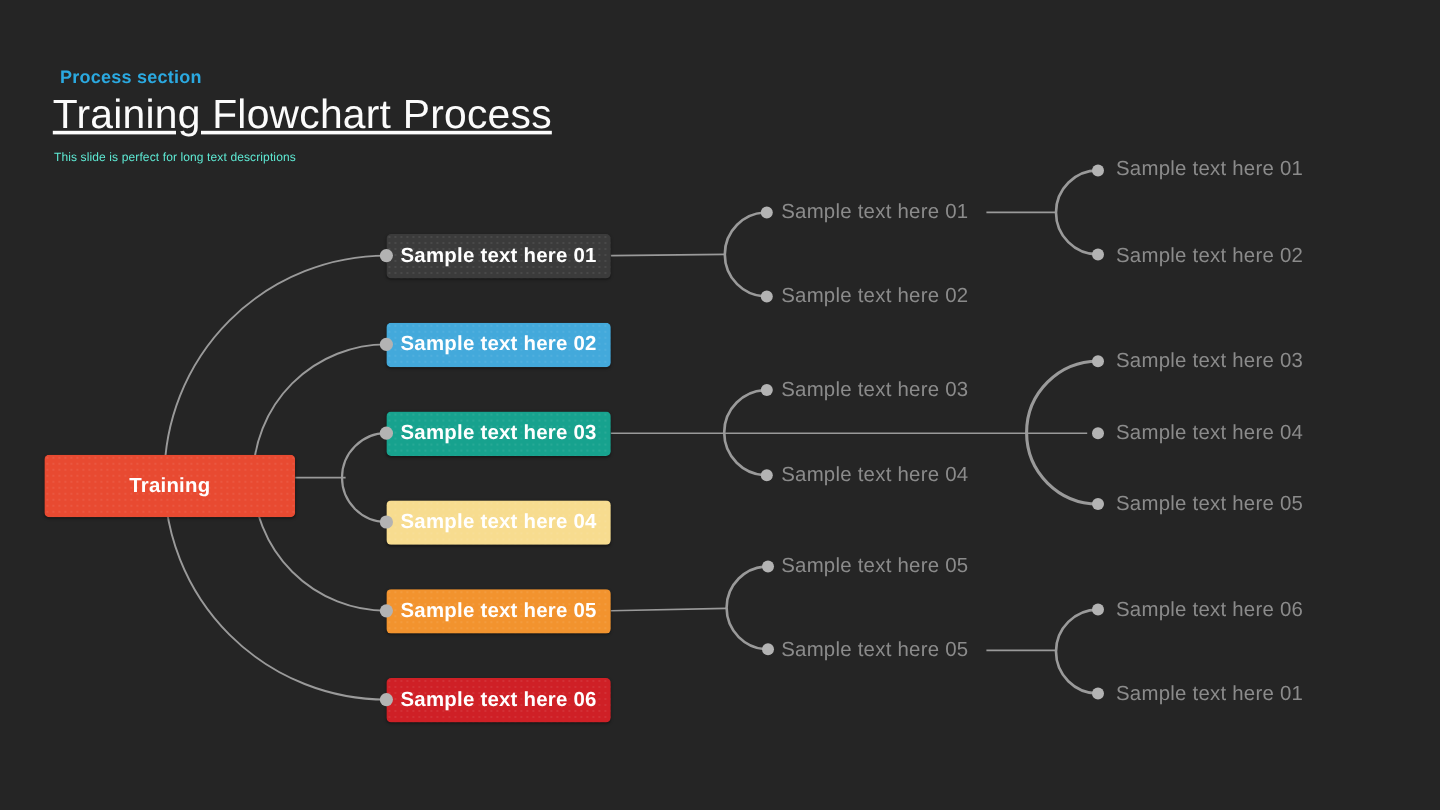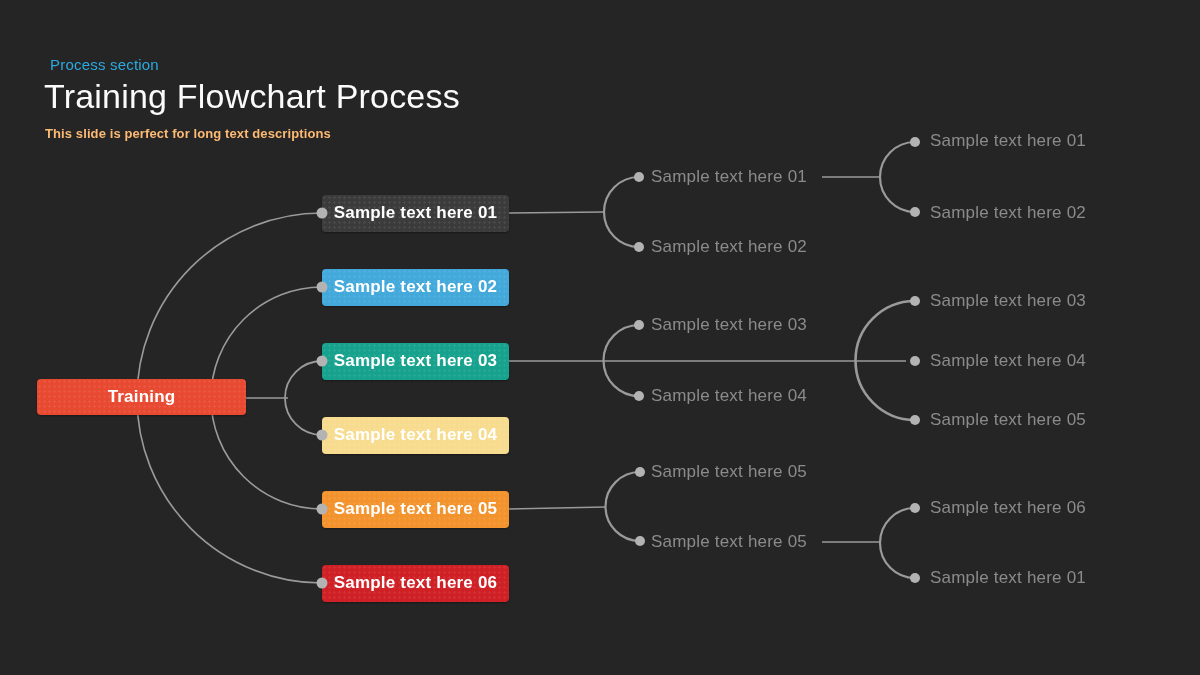--- a/index.html
+++ b/index.html
@@ -7,41 +7,41 @@
     width:1200px;height:675px;position:relative;overflow:hidden;
     background:#252525;
     font-family:"Liberation Sans", sans-serif;
   }
   .layer{position:absolute;inset:0;width:1200px;height:675px;}
   svg{display:block;}
 
   
   .eyebrow{
     position:absolute;left:50px;top:56px;
-    font-size:15px;font-weight:400;color:#2ba9e0;letter-spacing:.2px;
+    font-size:15px;font-weight:700;color:#2ba9e0;letter-spacing:.2px;
   }
   .title{
     position:absolute;left:44px;top:77px;
-    font-size:34px;font-weight:500;color:#fbfbfb;letter-spacing:.2px;
+    font-size:34px;font-weight:500;color:#fbfbfb;letter-spacing:.2px;text-decoration:underline;
   }
   .subtitle{
     position:absolute;left:45px;top:126px;
-    font-size:13px;font-weight:700;color:#fdba74;letter-spacing:.1px;
+    font-size:10px;font-weight:400;color:#5eead4;letter-spacing:.1px;
   }
 
   
   .node{
     position:absolute;display:flex;align-items:center;justify-content:center;
     border-radius:4px;color:#ffffff;font-size:17px;font-weight:700;
     letter-spacing:.2px;
     background-image:radial-gradient(rgba(255,255,255,0.07) 1px, transparent 1.3px);
     background-size:5px 5px;
     box-shadow:0 1px 2px rgba(0,0,0,0.35);
   }
-  .root-node{left:37px;top:379px;width:209px;height:36px;}
+  .root-node{left:37px;top:379px;width:209px;height:52px;}
   .stage{left:322px;width:187px;height:37px;}
 
   
   .leaf{
     position:absolute;transform:translateY(-50%);
     font-size:17px;font-weight:400;color:#8b8b8b;white-space:nowrap;
     letter-spacing:.2px;
   }
 </style>
 </head>

